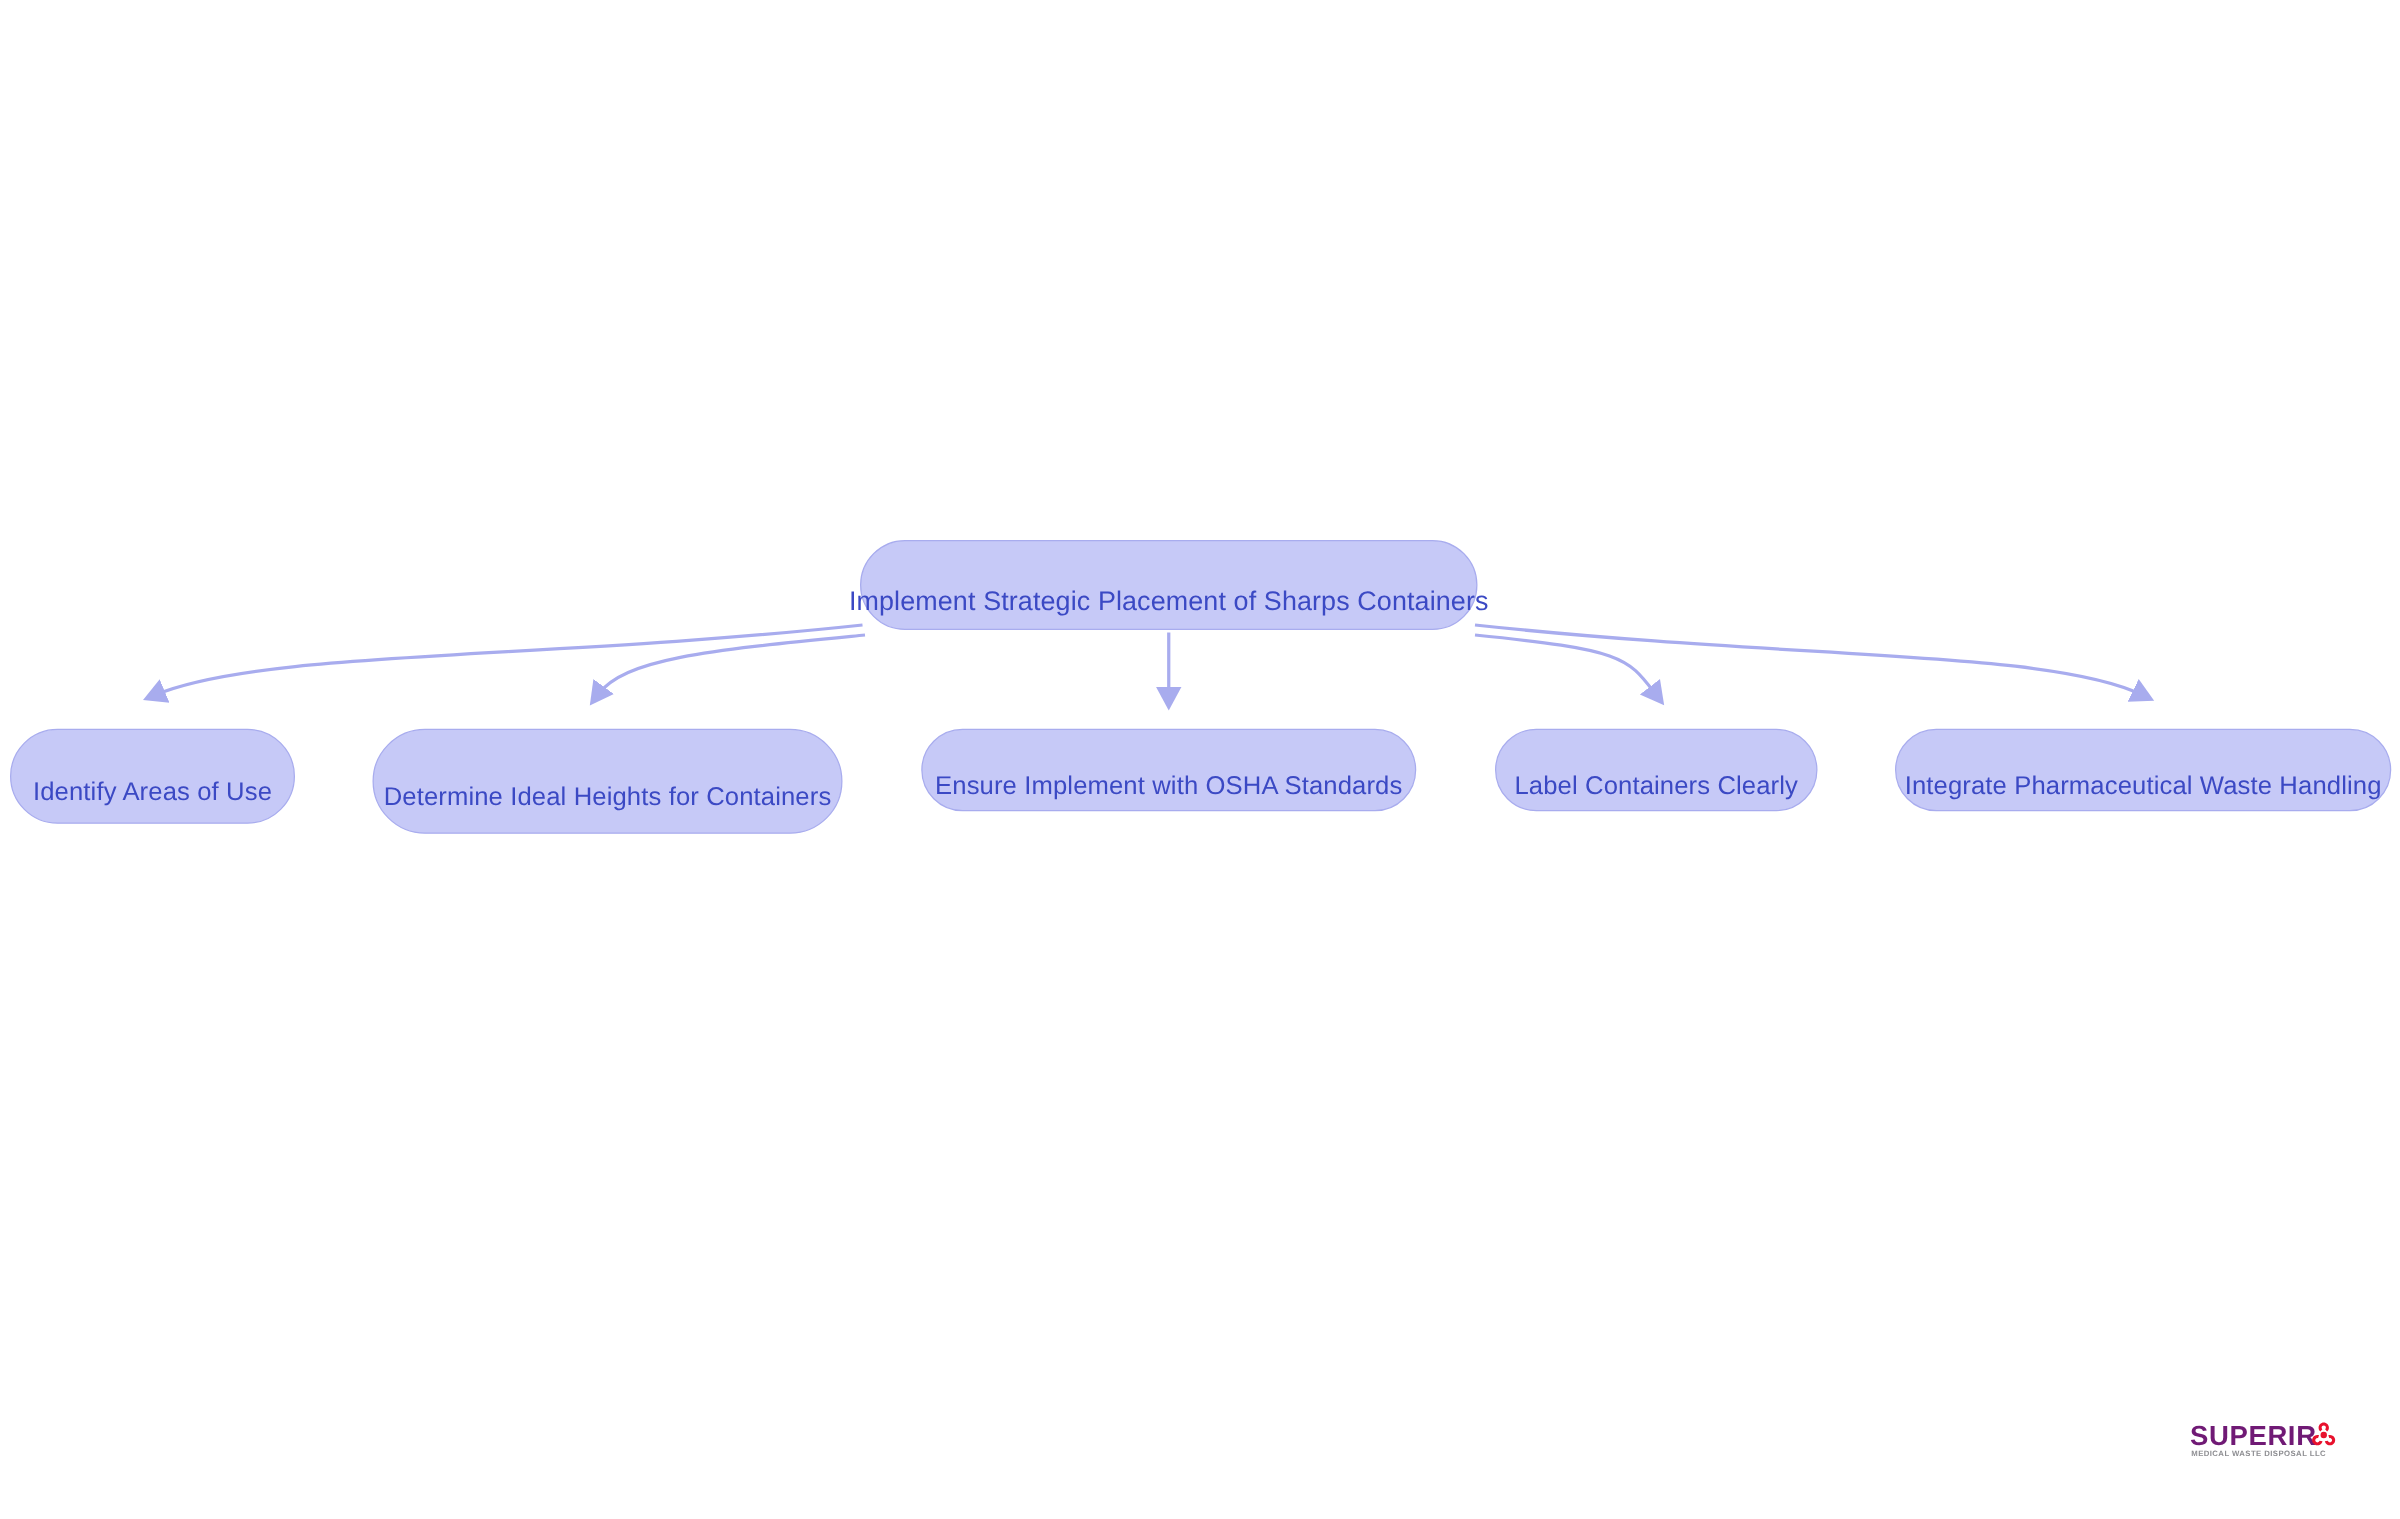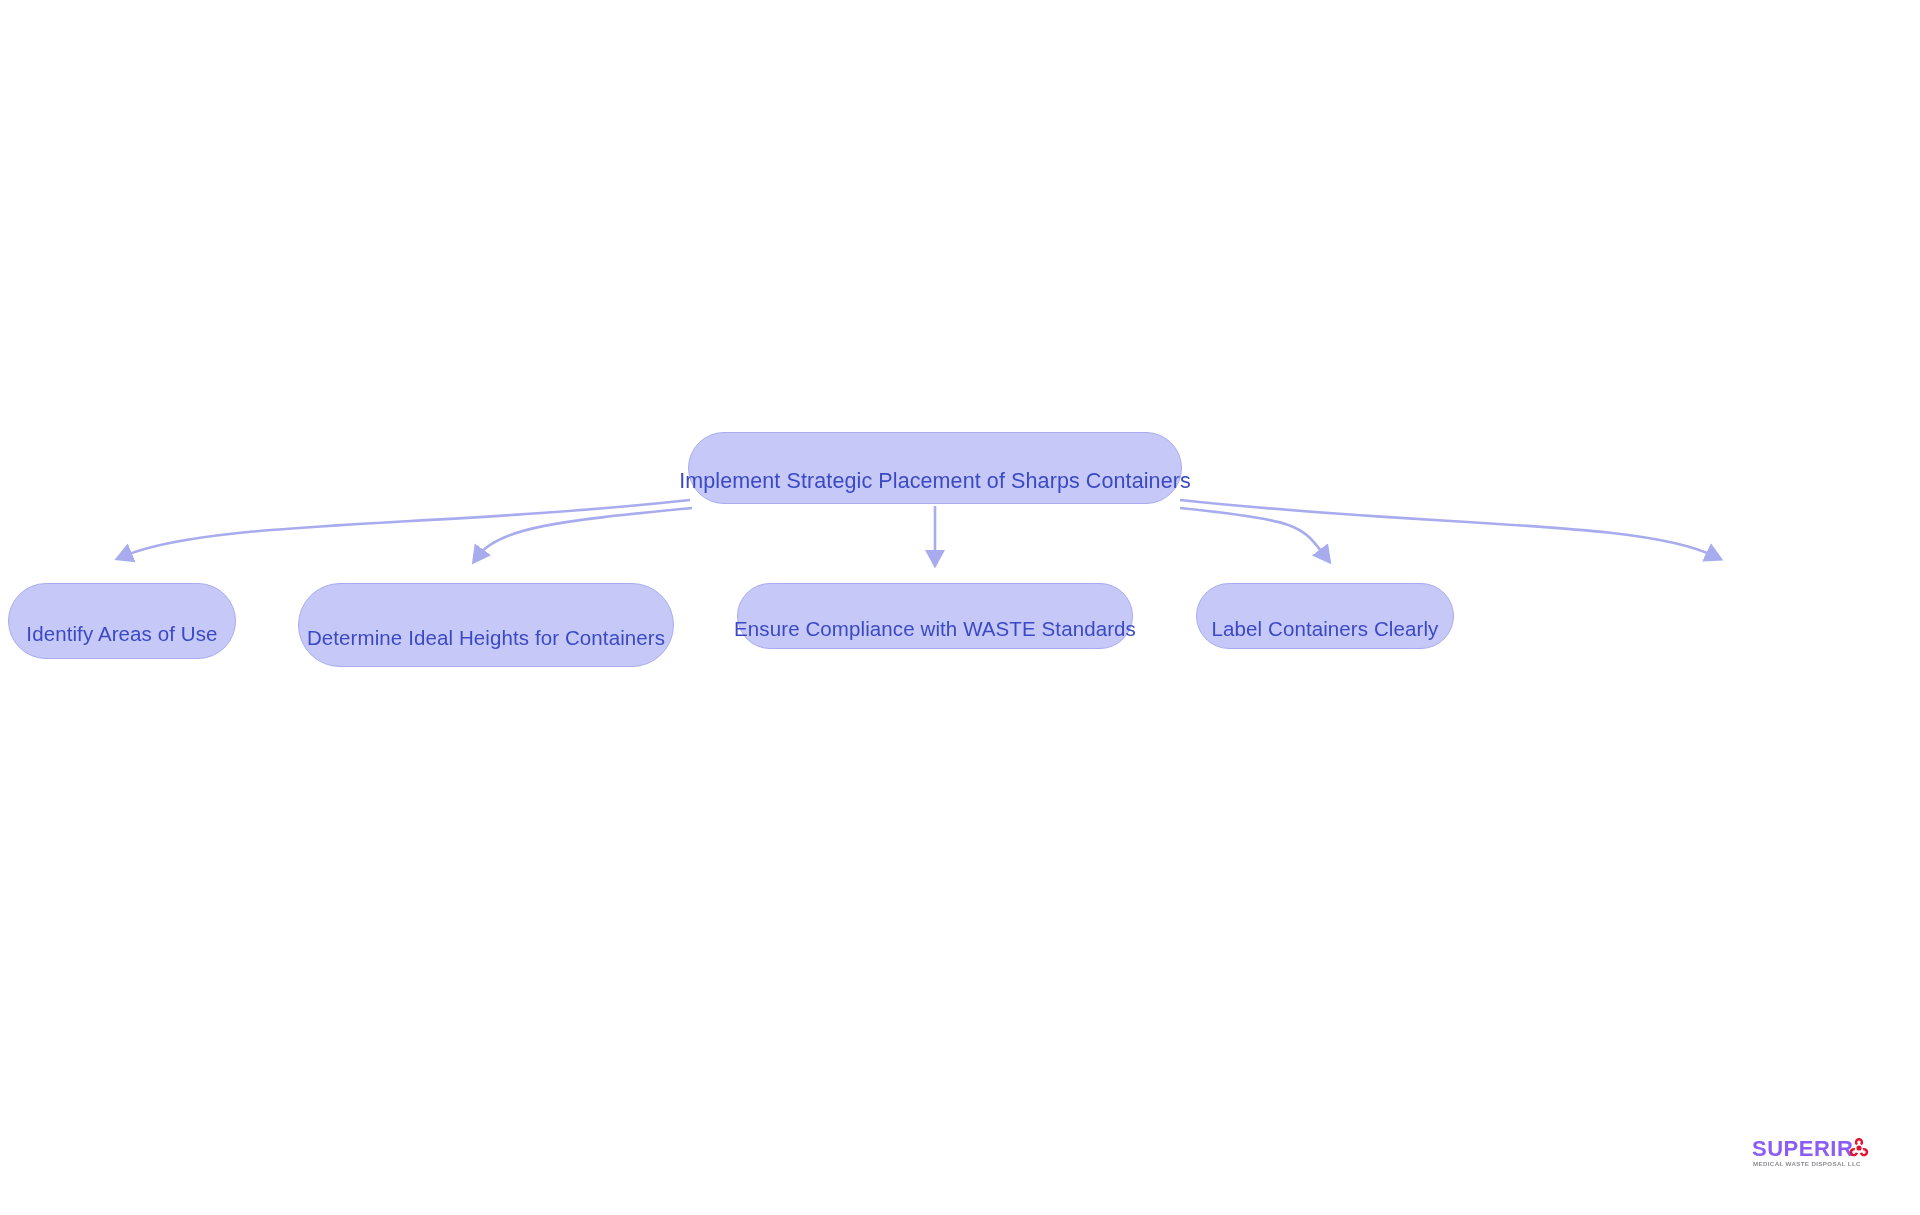--- a/index.html
+++ b/index.html
@@ -111,21 +111,21 @@
     user-select: none;
   }
   #watermark .wm-word {
     position: absolute;
     left: 0;
     top: 0;
     font-family: "Liberation Sans", sans-serif;
     font-weight: bold;
     font-size: 22px;
     letter-spacing: 0.5px;
-    color: #8b5cf6;
+    color: #701a75;
     line-height: 1;
   }
   #watermark .wm-sub {
     position: absolute;
     left: 1px;
     top: 23px;
     font-family: "Liberation Sans", sans-serif;
     font-weight: bold;
     font-size: 6.2px;
     letter-spacing: 0.35px;
@@ -170,27 +170,30 @@
 
   <div class="node leaf" id="node-identify-areas">
     <span class="node-label">Identify Areas of Use</span>
   </div>
 
   <div class="node leaf" id="node-ideal-heights">
     <span class="node-label">Determine Ideal Heights for Containers</span>
   </div>
 
   <div class="node leaf" id="node-osha">
-    <span class="node-label">Ensure Compliance with WASTE Standards</span>
+    <span class="node-label">Ensure Implement with OSHA Standards</span>
   </div>
 
   <div class="node leaf" id="node-label-containers">
     <span class="node-label">Label Containers Clearly</span>
   </div>
 
+  <div class="node leaf" id="node-pharma-waste">
+    <span class="node-label">Integrate Pharmaceutical Waste Handling</span>
+  </div>
 
   <div id="watermark">
     <span class="wm-word">SUPERIR</span>
 
     <svg class="wm-biohazard" viewBox="0 0 64 64" xmlns="http://www.w3.org/2000/svg">
       <g fill="#e8112d">
         <circle cx="32" cy="32" r="7.5"></circle>
         <path d="M32 3c-6.6 0-12 5.4-12 12 0 3.6 1.6 6.9 4.2 9.1l4.6-5.4c-1.1-1-1.8-2.3-1.8-3.7 0-2.8 2.2-5 5-5s5 2.2 5 5c0 1.4-.7 2.7-1.8 3.7l4.6 5.4c2.6-2.2 4.2-5.5 4.2-9.1 0-6.6-5.4-12-12-12z"></path>
         <path d="M6.9 50c3.3 5.7 10.6 7.7 16.4 4.4 3.1-1.8 5.1-4.8 5.8-8.1l-7-1.2c-.3 1.5-1.2 2.7-2.4 3.4-2.4 1.4-5.5.6-6.8-1.8-1.4-2.4-.6-5.5 1.8-6.8 1.2-.7 2.6-.9 3.9-.5l2.4-6.7c-3.2-1.1-6.9-.8-10 1-5.8 3.3-7.8 10.6-4.5 16.3z"></path>
         <path d="M57.1 50c3.3-5.7 1.3-13-4.5-16.3-3.1-1.8-6.8-2.1-10-1l2.4 6.7c1.3-.4 2.7-.2 3.9.5 2.4 1.4 3.2 4.4 1.8 6.8-1.4 2.4-4.4 3.2-6.8 1.8-1.2-.7-2.1-1.9-2.4-3.4l-7 1.2c.7 3.3 2.7 6.3 5.8 8.1 5.8 3.3 13.1 1.3 16.8-4.4z"></path>

